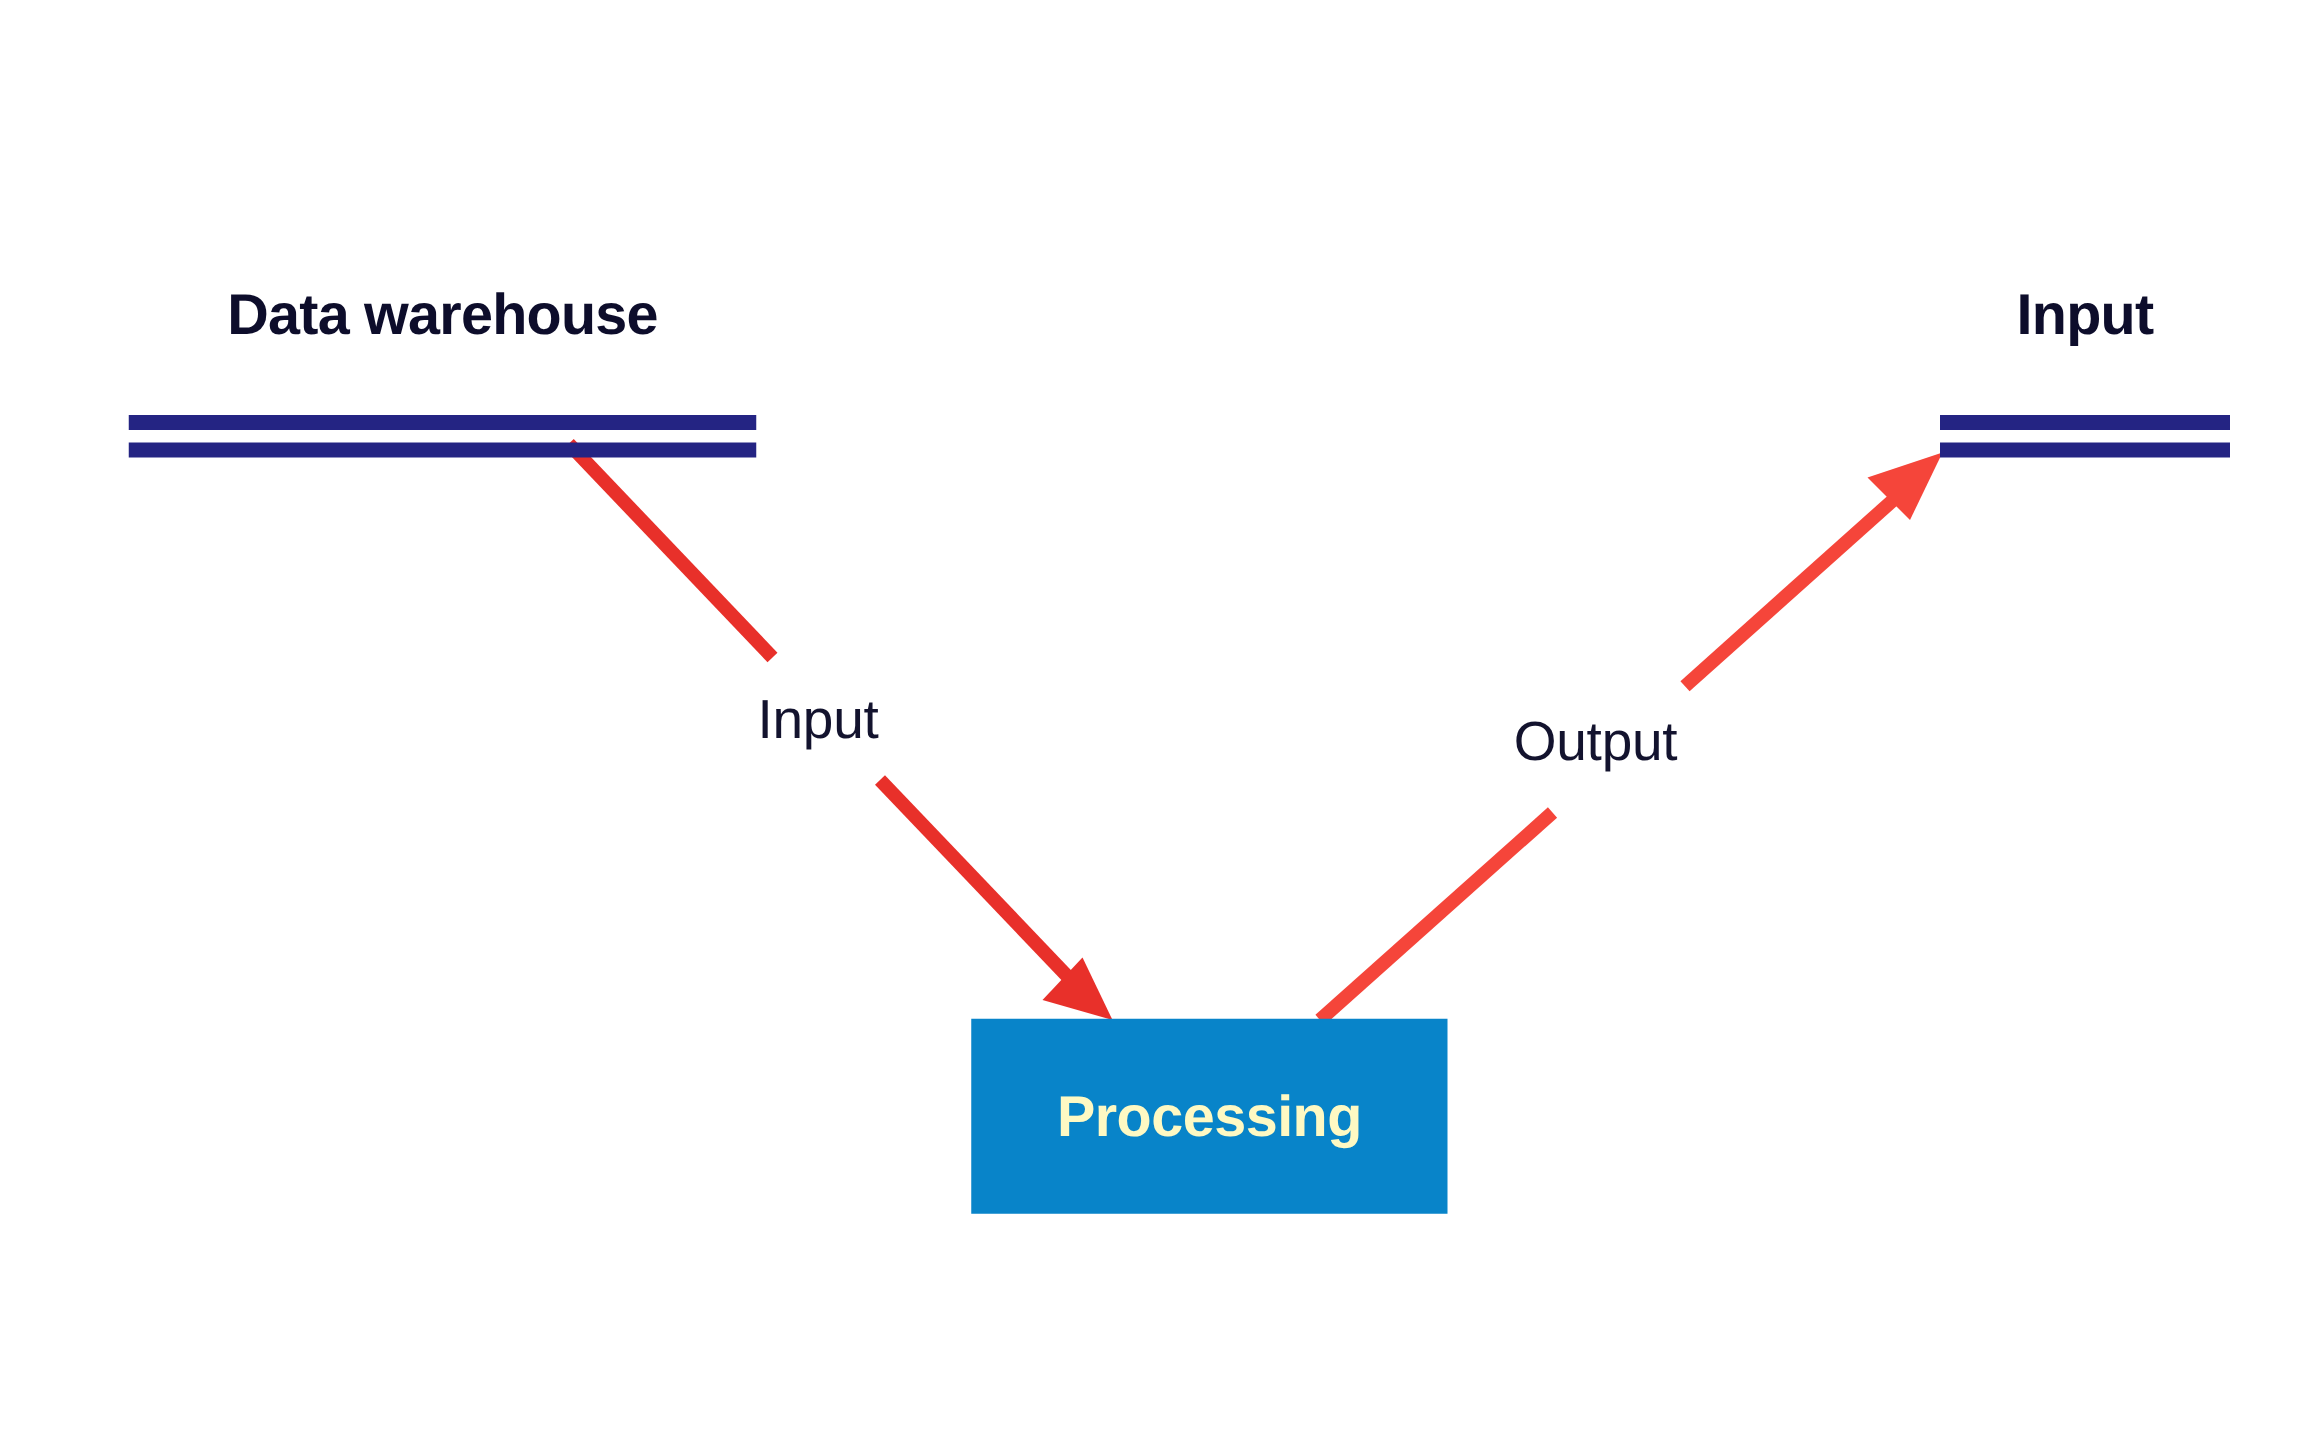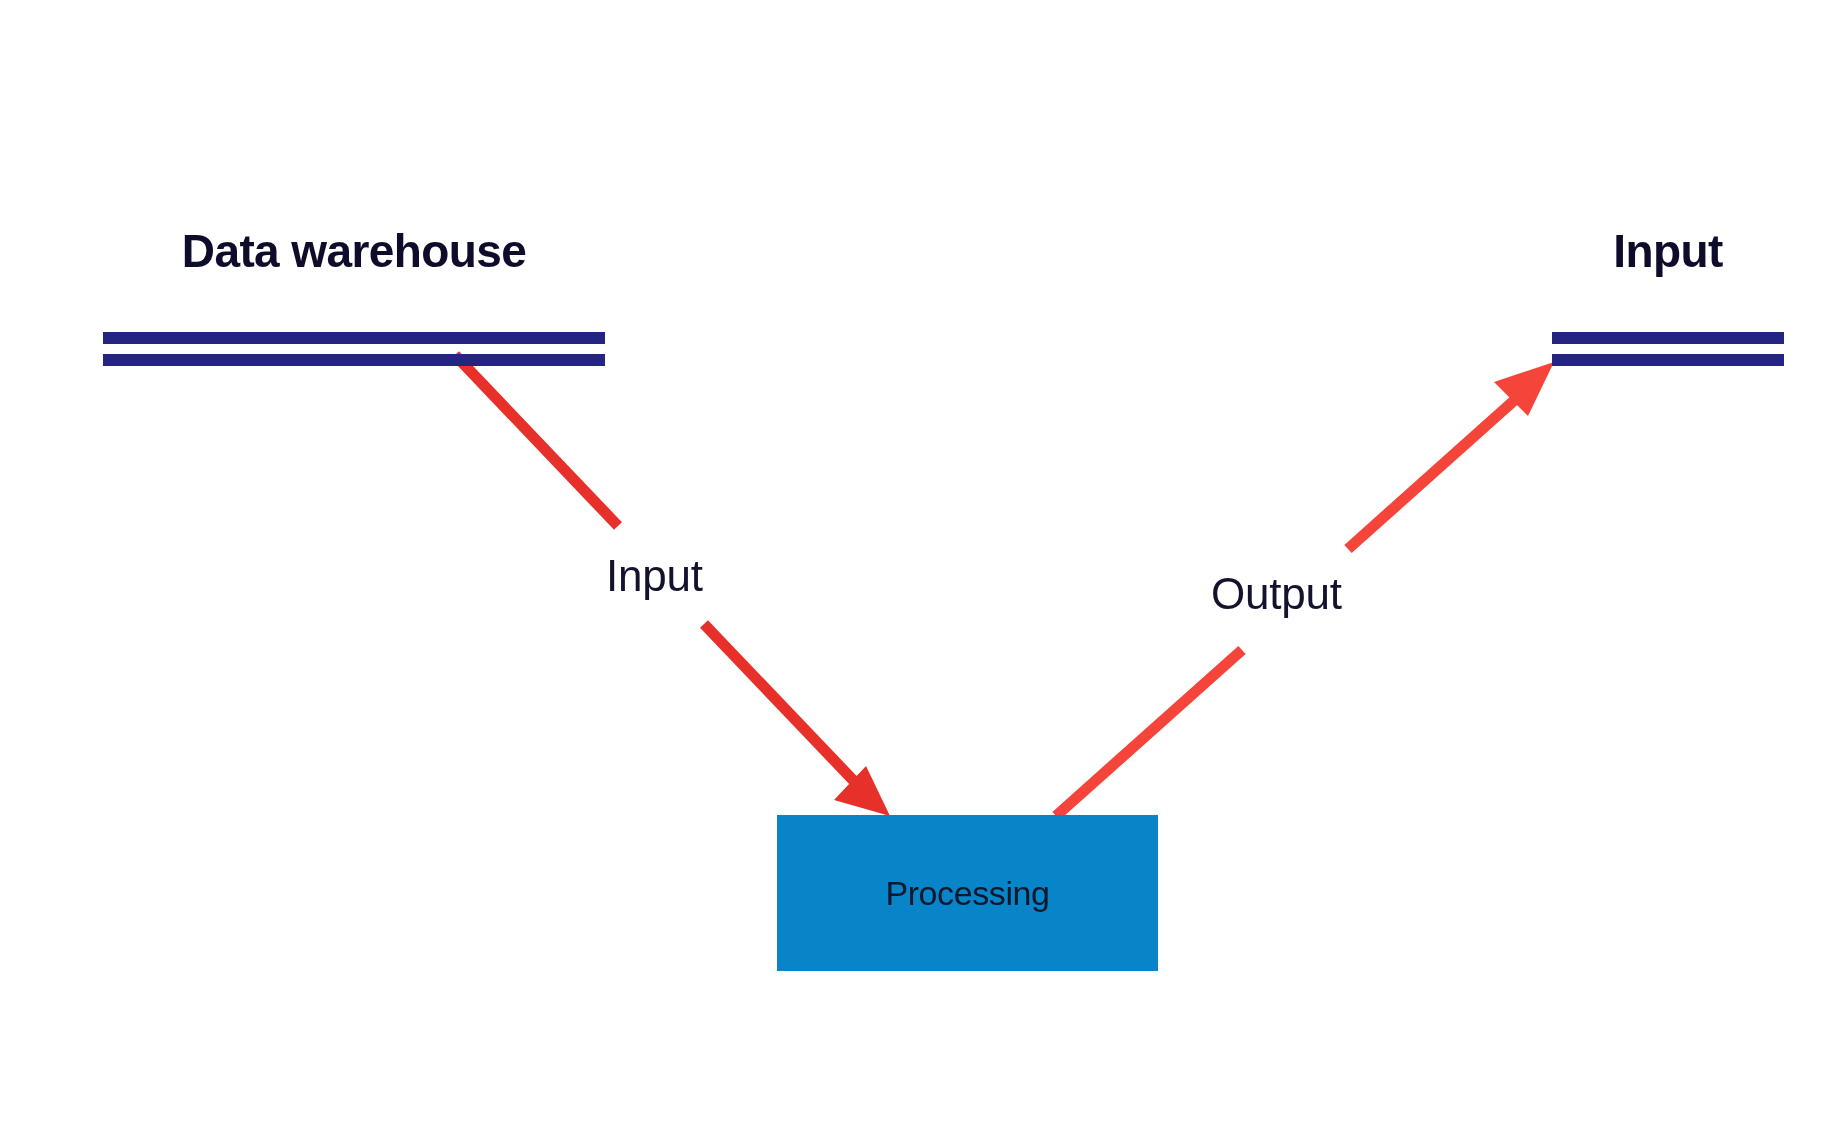--- a/index.html
+++ b/index.html
@@ -102,24 +102,24 @@
     left: 777px;
     top: 815px;
     width: 381px;
     height: 156px;
     background: #0884c9;
     display: flex;
     align-items: center;
     justify-content: center;
   }
   #processing-box .box-label {
-    color: #0f172a;
+    color: #fef9c3;
     font-family: "Liberation Sans", sans-serif;
-    font-size: 34px;
-    font-weight: 400;
+    font-size: 46px;
+    font-weight: 700;
     letter-spacing: -0.4px;
     line-height: 1;
     white-space: nowrap;
   }
 </style>
 </head>
 <body>
 
 <div id="canvas">
 

